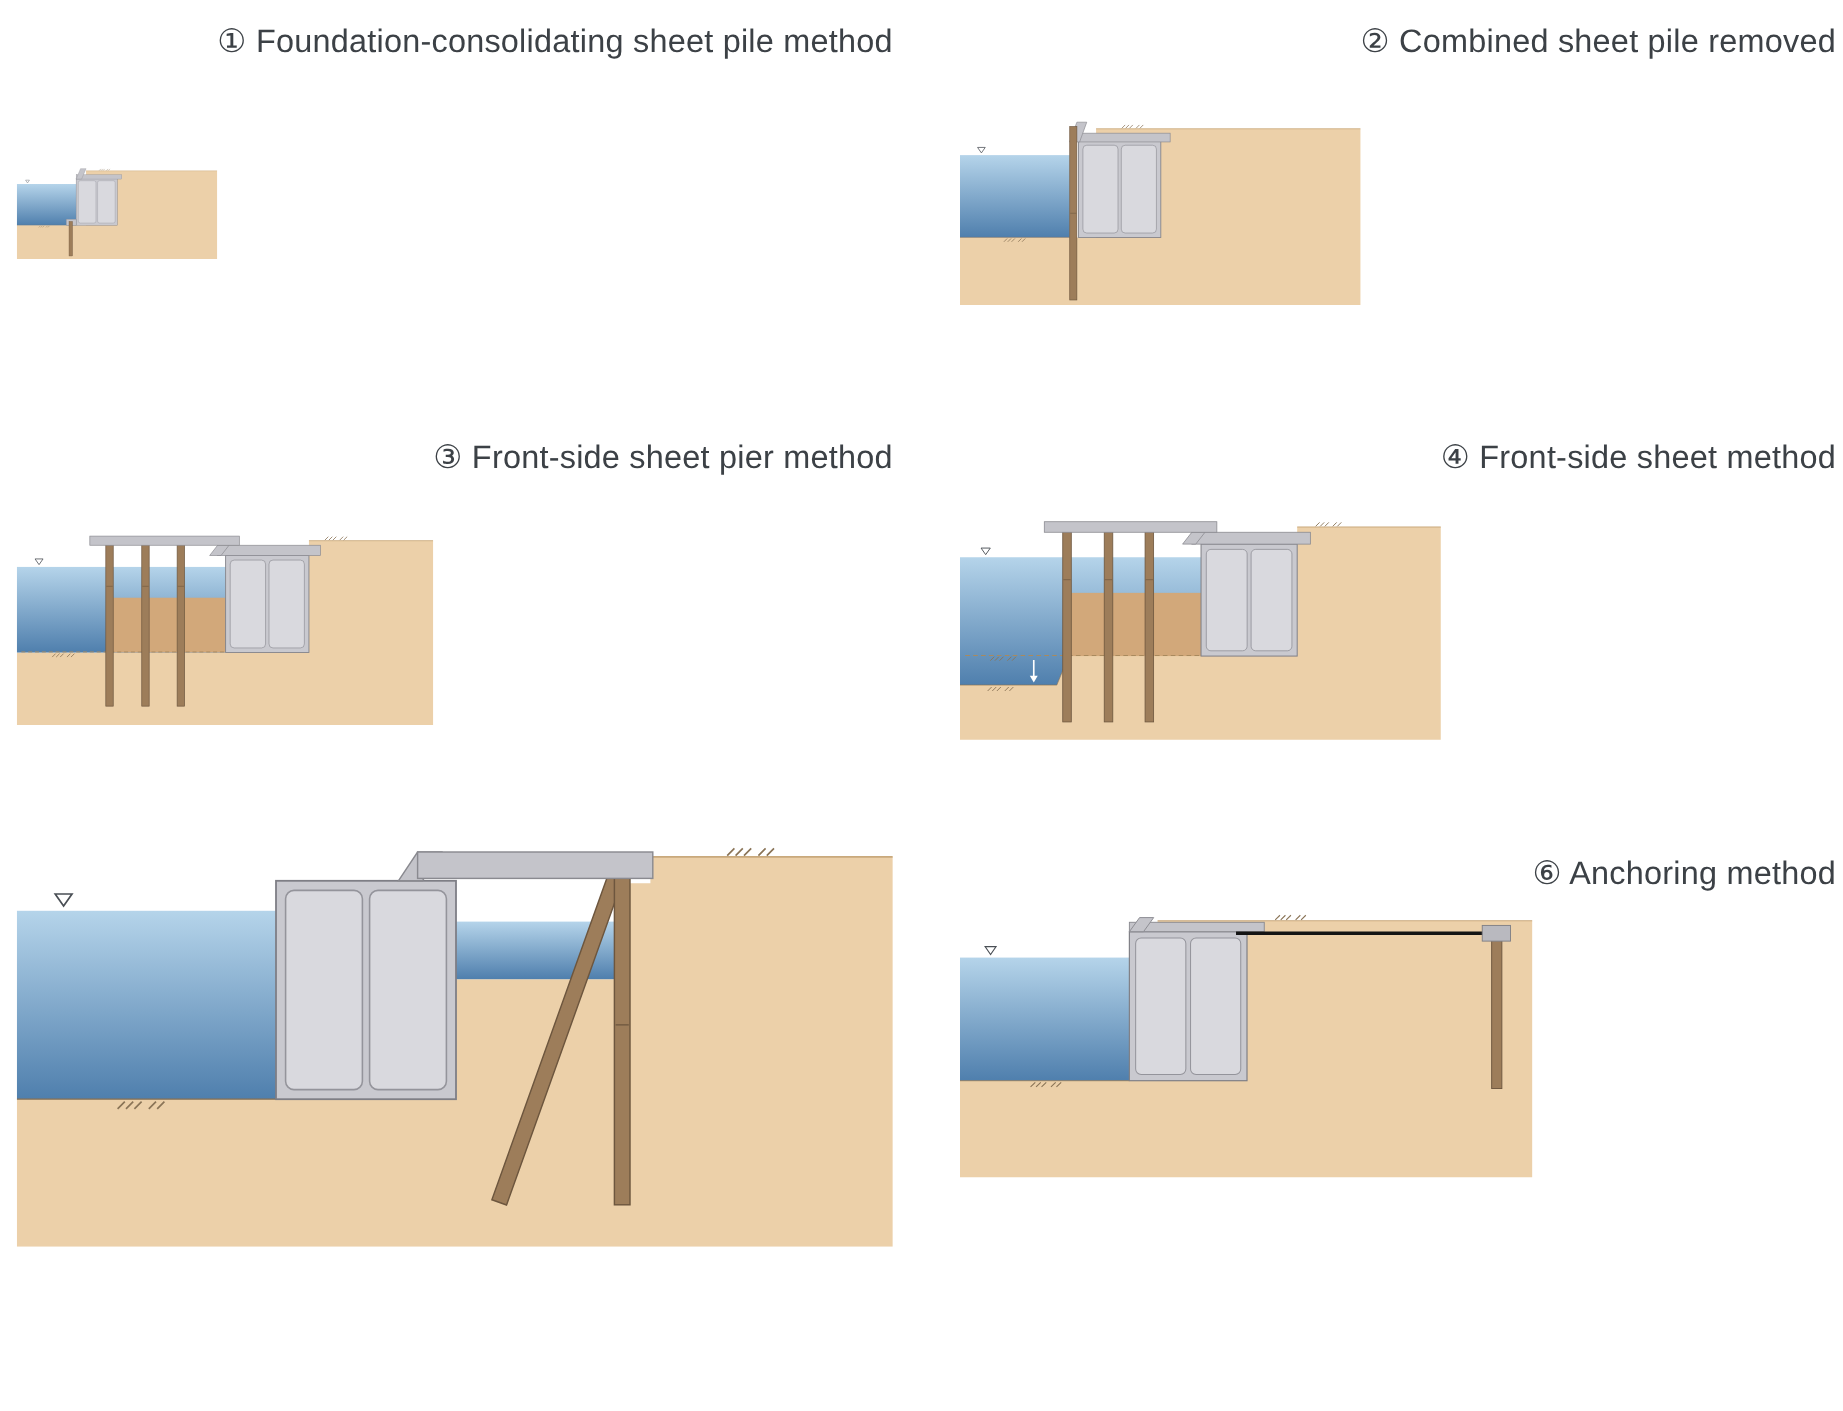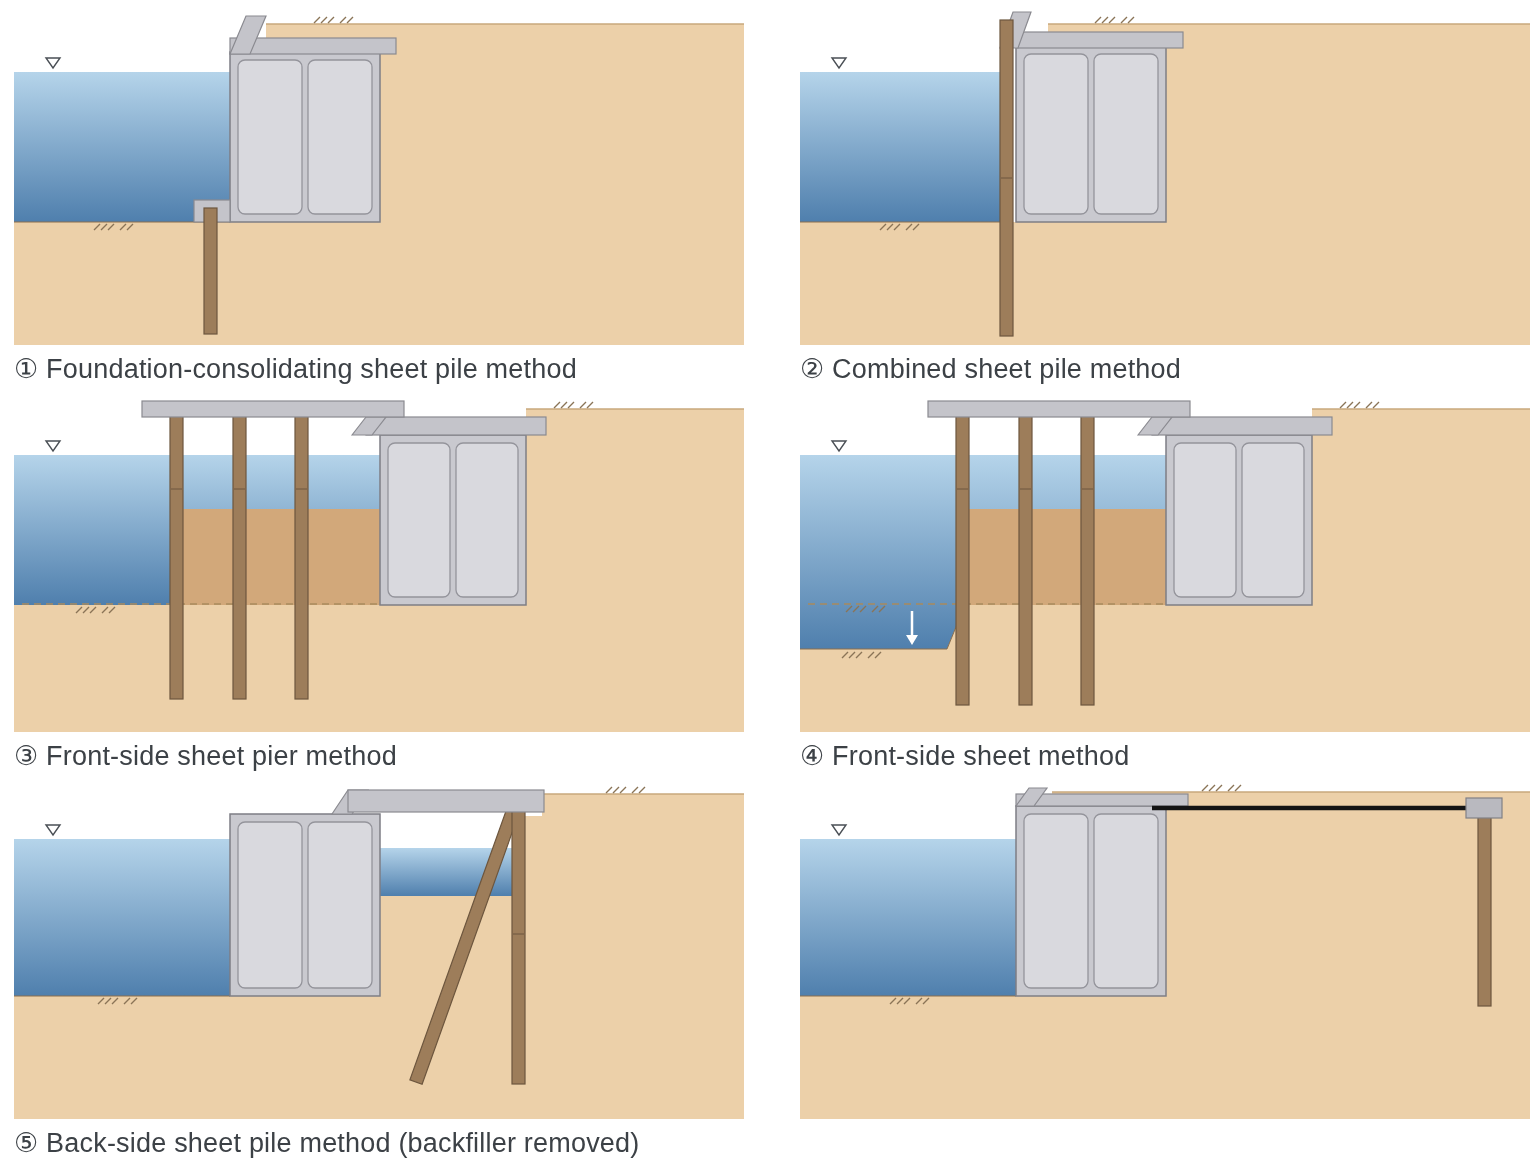--- a/index.html
+++ b/index.html
@@ -9,21 +9,21 @@
     font-family: "Liberation Sans", sans-serif;
     overflow: hidden;
   }
   .figure {
     display: grid;
     grid-template-columns: 730px 730px;
     column-gap: 56px;
     row-gap: 12px;
     padding: 10px 0 0 14px;
   }
-  .panel { display: flex; flex-direction: column; }
+  .panel { display: flex; }
   .panel svg { display: block; width: 730px; height: 335px; }
   .caption {
     margin-top: 8px;
     font-size: 27px;
     line-height: 32px;
     color: #3c4146;
     letter-spacing: 0.2px;
     white-space: nowrap;
   }
 </style>
@@ -80,21 +80,21 @@
       <g>
         <rect x="200" y="10" width="13" height="316" fill="#9d7d5a" stroke="#6d563e" stroke-width="1.2"></rect>
         <line x1="201" y1="168" x2="212" y2="168" stroke="#6d563e" stroke-width="1"></line>
       </g>
       <g transform="translate(32,48)" stroke="#4a4f55" stroke-width="1.4" fill="none">
           <path d="M0,0 H14 L7,10 Z"></path>
         </g>
       <path transform="translate(80,214)" d="M0,6 L6,0 M7,6 L13,0 M14,6 L20,0 M26,6 L32,0 M33,6 L39,0" stroke="#8a7457" stroke-width="1.4" fill="none"></path>
       <path transform="translate(295,7)" d="M0,6 L6,0 M7,6 L13,0 M14,6 L20,0 M26,6 L32,0 M33,6 L39,0" stroke="#8a7457" stroke-width="1.4" fill="none"></path>
     </svg>
-    <div class="caption">② Combined sheet pile method</div>
+    <div class="caption">② Combined sheet pile removed</div>
   </section>
 
   <section class="panel">
     <svg viewBox="0 0 730 335">
       <defs>
         <linearGradient id="wg3" x1="0" y1="0" x2="0" y2="1">
           <stop offset="0" stop-color="#b5d4ea"></stop>
             <stop offset="1" stop-color="#4f7fad"></stop>
         </linearGradient>
       </defs>
@@ -190,21 +190,20 @@
         <line x1="499" y1="150" x2="510" y2="150" stroke="#6d563e" stroke-width="1"></line>
       </g>
       <polygon points="318,30 334,6 354,6 338,30" fill="#c4c4ca" stroke="#8a8a90" stroke-width="1.2"></polygon>
       <rect x="334" y="6" width="196" height="22" fill="#c4c4ca" stroke="#8a8a90" stroke-width="1.2"></rect>
       <g transform="translate(32,41)" stroke="#4a4f55" stroke-width="1.4" fill="none">
           <path d="M0,0 H14 L7,10 Z"></path>
         </g>
       <path transform="translate(84,214)" d="M0,6 L6,0 M7,6 L13,0 M14,6 L20,0 M26,6 L32,0 M33,6 L39,0" stroke="#8a7457" stroke-width="1.4" fill="none"></path>
       <path transform="translate(592,3)" d="M0,6 L6,0 M7,6 L13,0 M14,6 L20,0 M26,6 L32,0 M33,6 L39,0" stroke="#8a7457" stroke-width="1.4" fill="none"></path>
     </svg>
-    <div class="caption">⑤ Back-side sheet pile method (backfiller removed)</div>
   </section>
 
   <section class="panel">
     <svg viewBox="0 0 730 335">
       <defs>
         <linearGradient id="wg6" x1="0" y1="0" x2="0" y2="1">
           <stop offset="0" stop-color="#b5d4ea"></stop>
             <stop offset="1" stop-color="#4f7fad"></stop>
         </linearGradient>
       </defs>
@@ -219,15 +218,16 @@
       <polygon points="216,22 229,4 247,4 234,22" fill="#c4c4ca" stroke="#8a8a90" stroke-width="1.2"></polygon>
       <rect x="678" y="30" width="13" height="192" fill="#9d7d5a" stroke="#6d563e" stroke-width="1.2"></rect>
       <line x1="352" y1="24" x2="686" y2="24" stroke="#141414" stroke-width="4.5"></line>
       <rect x="666" y="14" width="36" height="20" fill="#b9b9bf" stroke="#808086" stroke-width="1.2"></rect>
       <g transform="translate(32,41)" stroke="#4a4f55" stroke-width="1.4" fill="none">
           <path d="M0,0 H14 L7,10 Z"></path>
         </g>
       <path transform="translate(90,214)" d="M0,6 L6,0 M7,6 L13,0 M14,6 L20,0 M26,6 L32,0 M33,6 L39,0" stroke="#8a7457" stroke-width="1.4" fill="none"></path>
       <path transform="translate(402,1)" d="M0,6 L6,0 M7,6 L13,0 M14,6 L20,0 M26,6 L32,0 M33,6 L39,0" stroke="#8a7457" stroke-width="1.4" fill="none"></path>
     </svg>
+    <div class="caption">⑥ Anchoring method</div>
   </section>
 
 </div>
 
 </body></html>

